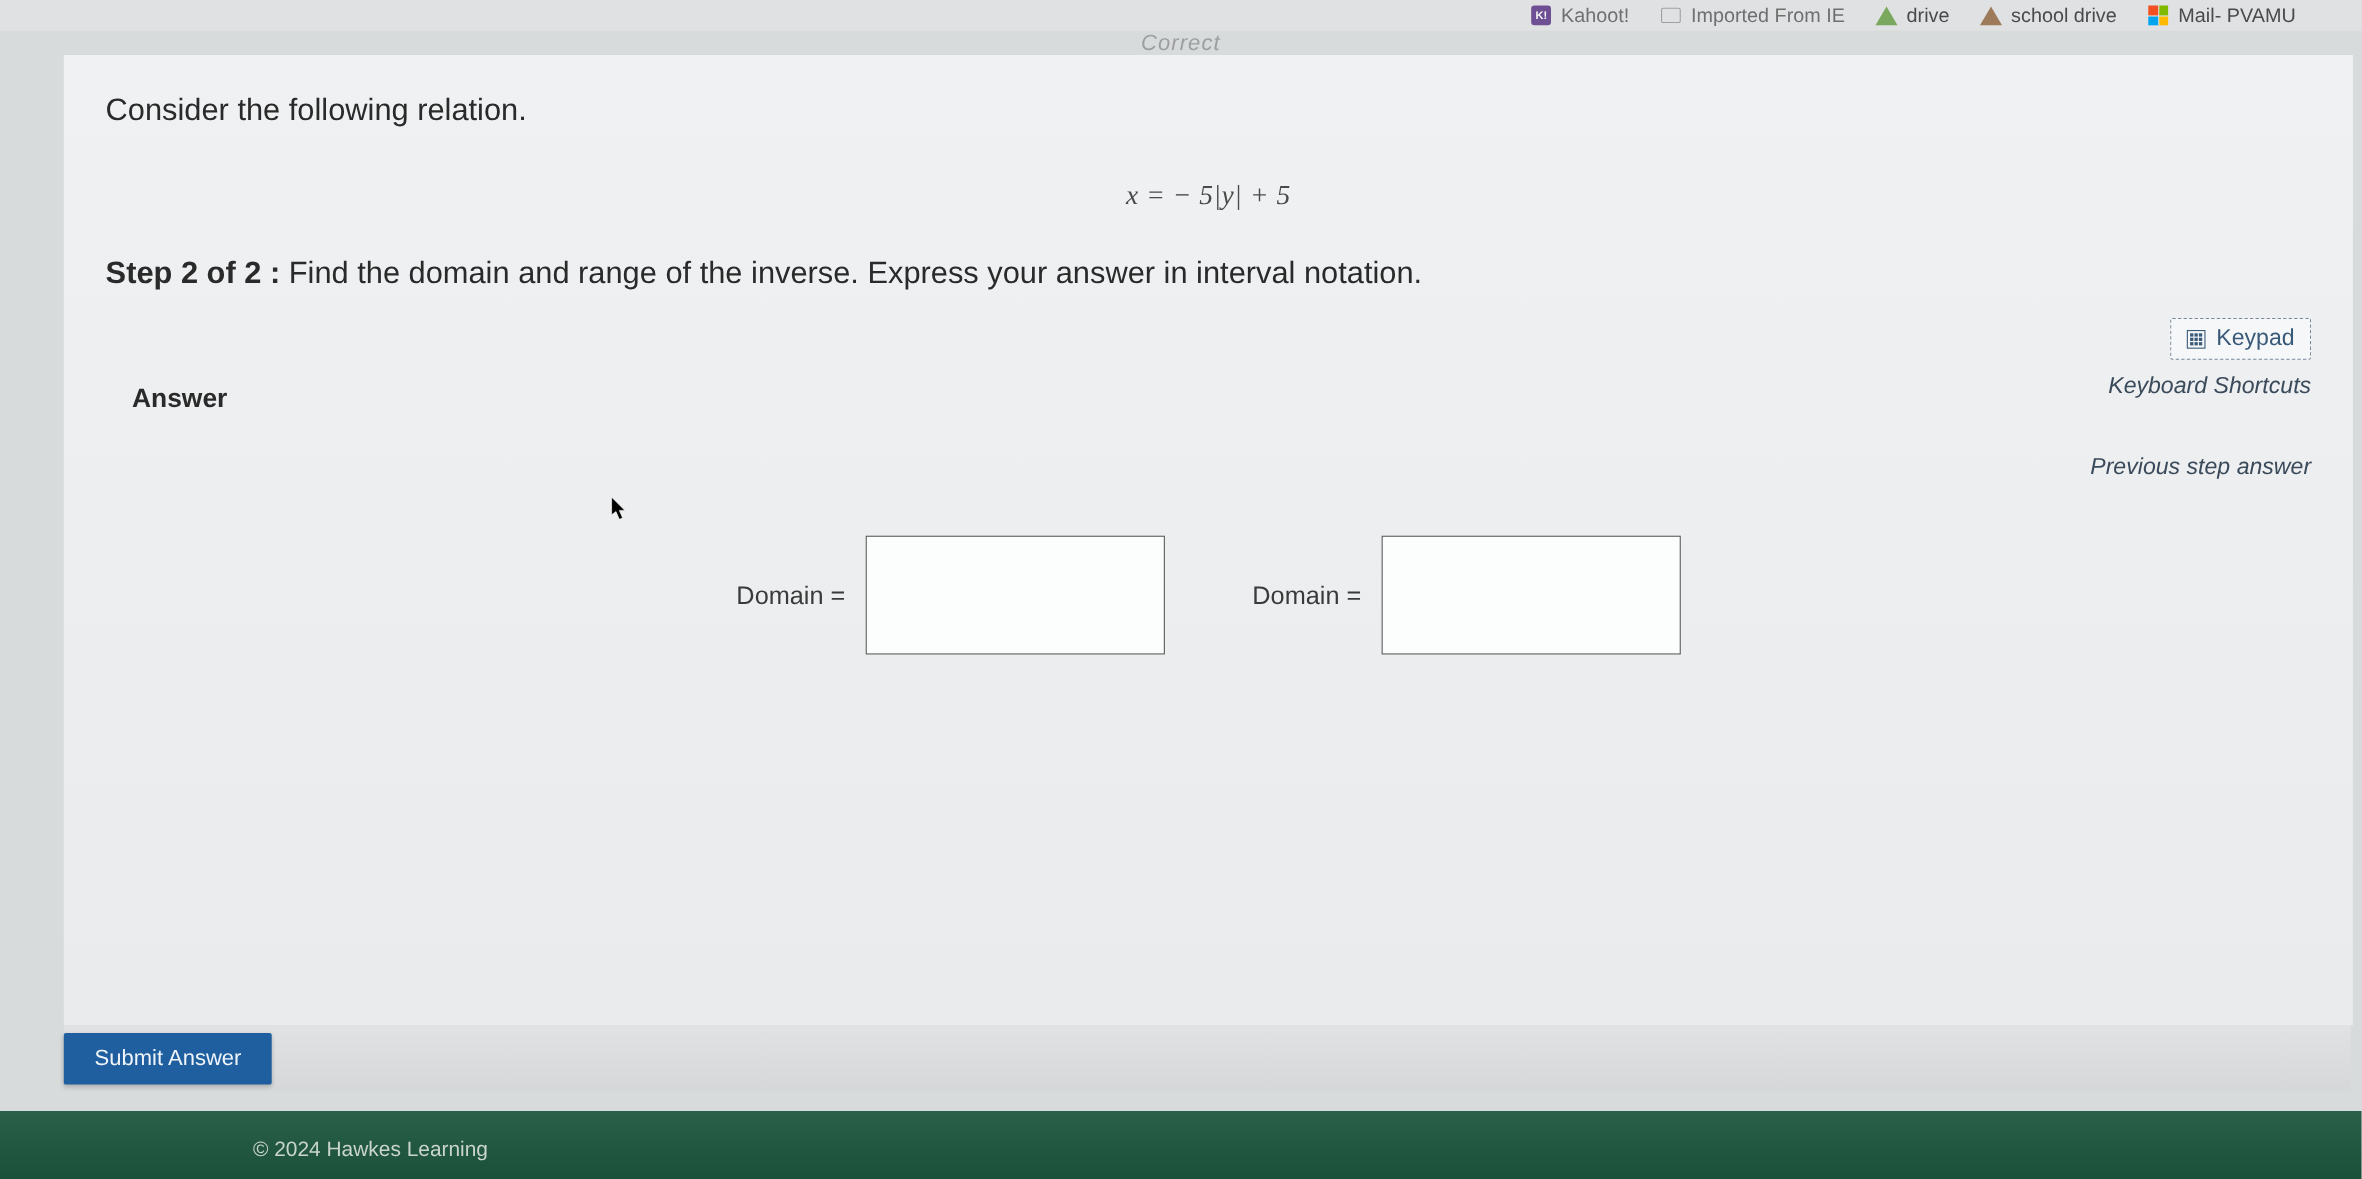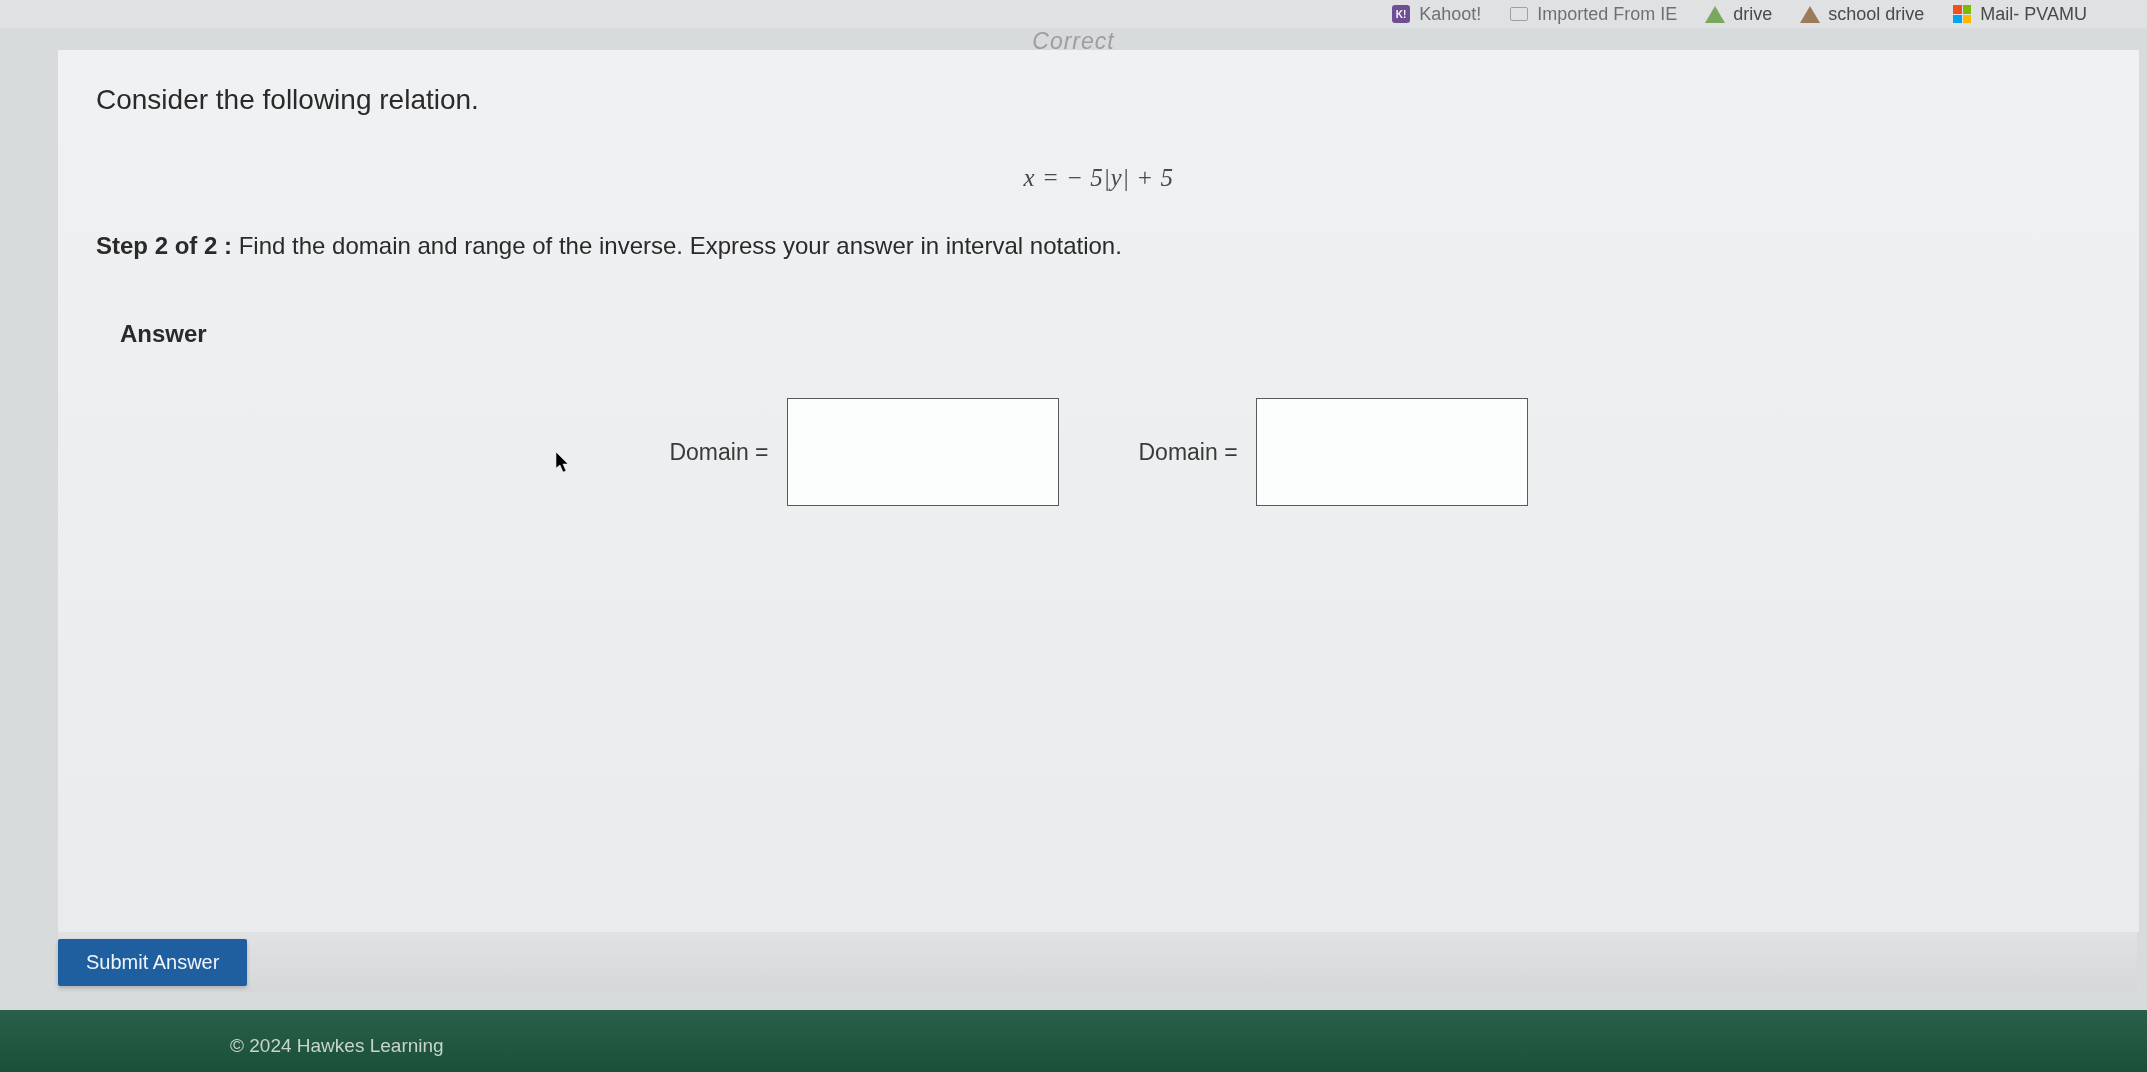--- a/index.html
+++ b/index.html
@@ -83,21 +83,21 @@
     .icon-mail span:nth-child(1) { background: #f25022; }
     .icon-mail span:nth-child(2) { background: #7fba00; }
     .icon-mail span:nth-child(3) { background: #00a4ef; }
     .icon-mail span:nth-child(4) { background: #ffb900; }
     .correct-text {
       position: absolute;
       top: 28px;
       left: 50%;
       transform: translateX(-50%);
       color: #8a8a8a;
-      font-size: 23px;
+      font-size: 20px;
       font-style: italic;
       letter-spacing: 1px;
     }
     .gold-badge {
       position: absolute;
       top: 52px;
       right: 28px;
       width: 48px;
       height: 48px;
       border-radius: 50%;
@@ -121,23 +121,23 @@
     .equation {
       text-align: center;
       font-size: 25px;
       color: #4a4a4a;
       font-family: "Times New Roman", serif;
       font-style: italic;
       margin-bottom: 40px;
       letter-spacing: 0.5px;
     }
     .step-line {
-      font-size: 24px;
+      font-size: 28px;
       color: #2a2a2a;
-      margin-bottom: 60px;
+      margin-bottom: 25px;
     }
     .step-bold {
       font-weight: 700;
     }
     .answer-section {
       position: relative;
     }
     .answer-header {
       display: flex;
       justify-content: space-between;
@@ -313,20 +313,38 @@
   <div class="question-prompt">Consider the following relation.</div>
   <div class="equation">x = − 5|y| + 5</div>
   <div class="step-line">
     <span class="step-bold">Step 2 of 2 :</span>
     <span>Find the domain and range of the inverse. Express your answer in interval notation.</span>
   </div>
 
   <div class="answer-section">
     <div class="answer-header">
       <div class="answer-label">Answer</div>
+      <div class="right-controls">
+        <button class="keypad-btn">
+          <span class="keypad-icon">
+              <span></span>
+              <span></span>
+              <span></span>
+              <span></span>
+              <span></span>
+              <span></span>
+              <span></span>
+              <span></span>
+              <span></span>
+            </span>
+          <span>Keypad</span>
+        </button>
+        <div class="keyboard-shortcuts">Keyboard Shortcuts</div>
+        <div class="previous-step">Previous step answer</div>
+      </div>
     </div>
 
     <div class="inputs-row">
       <div class="input-group">
         <span class="input-label">Domain  =</span>
         <input type="text" class="answer-input" value="" style="">
       </div>
       <div class="input-group">
         <span class="input-label">Domain  =</span>
         <input type="text" class="answer-input" value="" style="">

